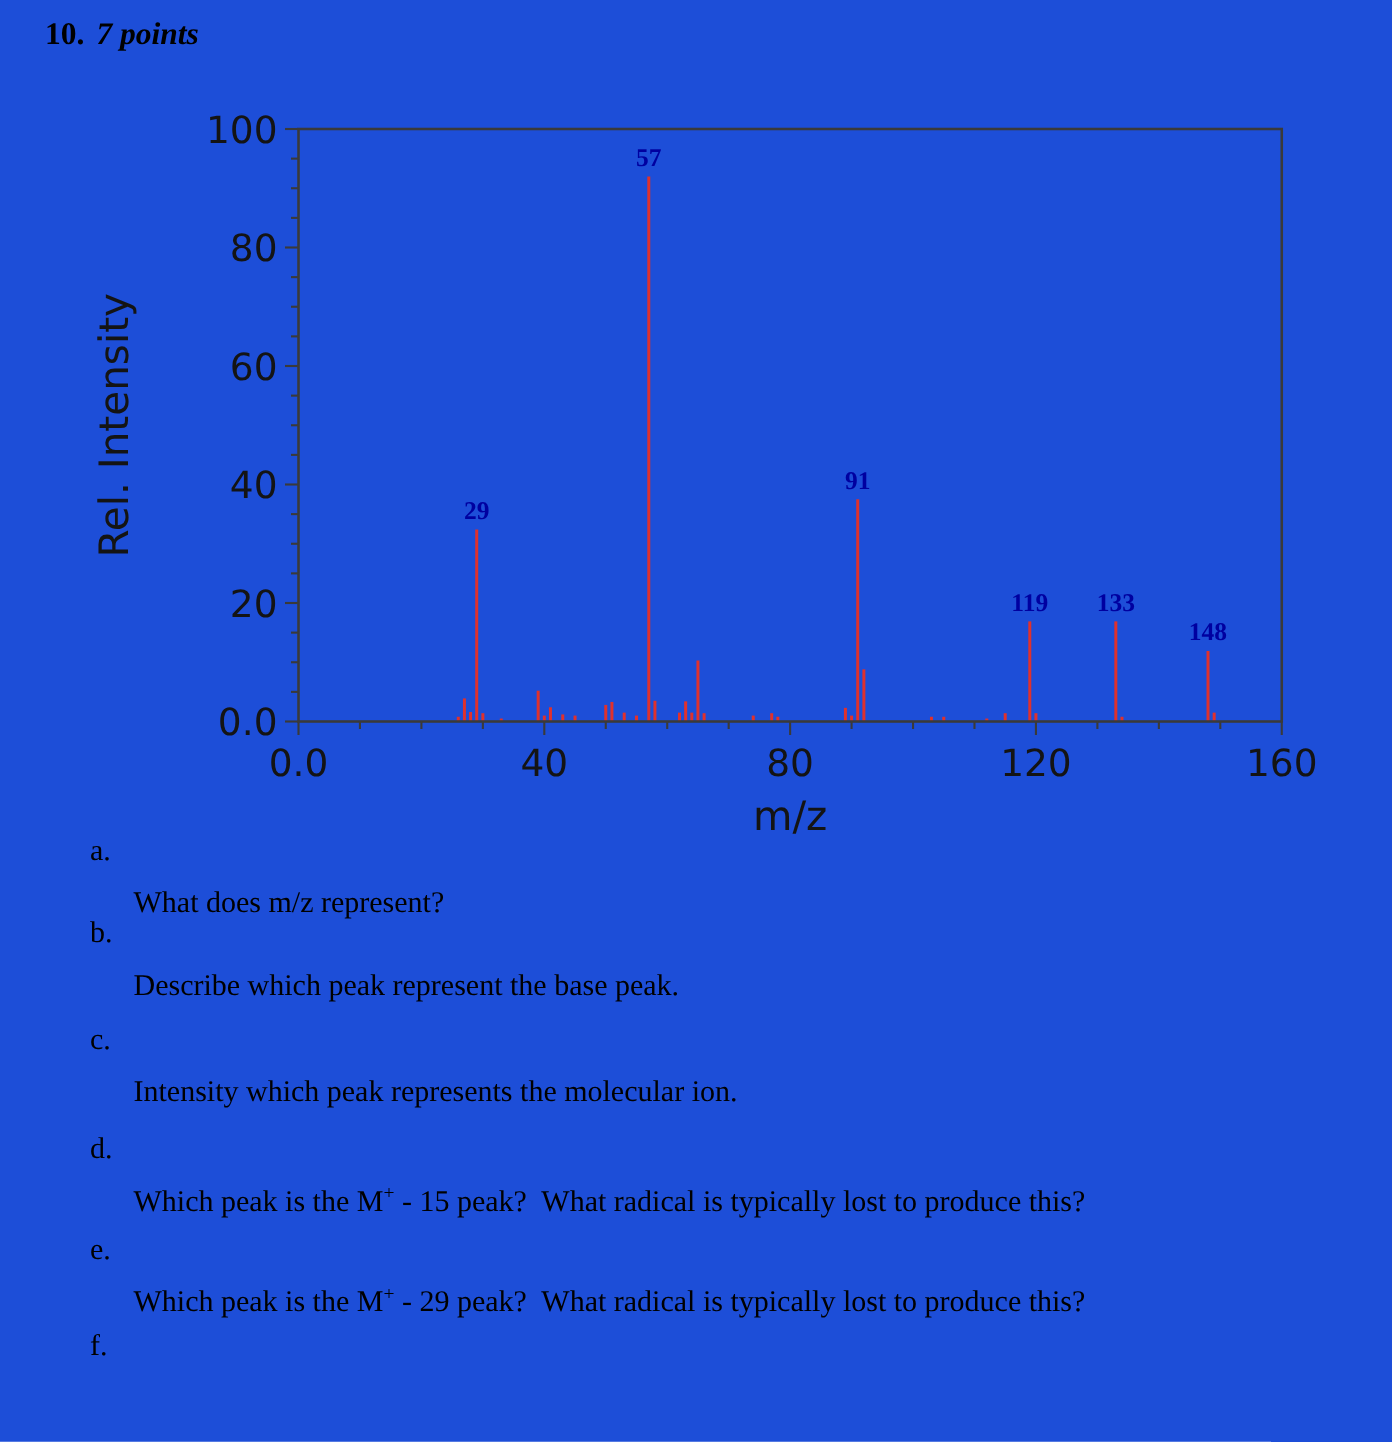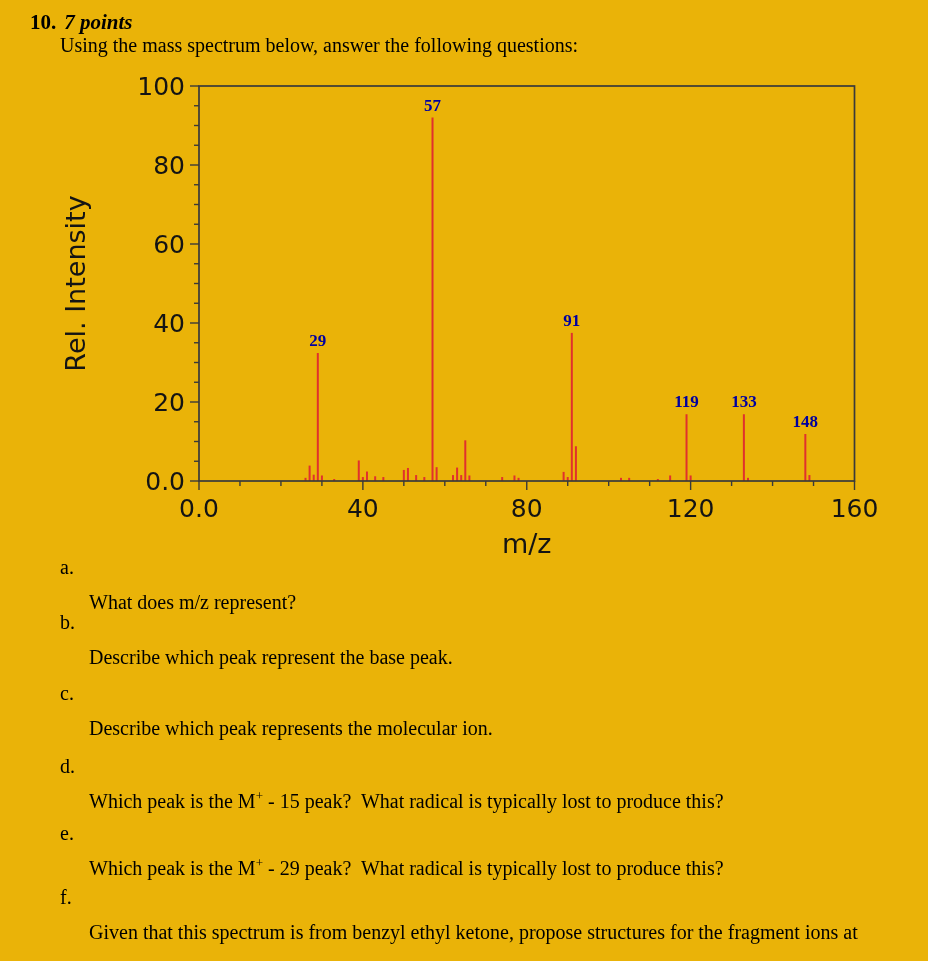--- a/index.html
+++ b/index.html
@@ -1,20 +1,20 @@
 <!DOCTYPE html>
 <html><head>
 <meta charset="utf-8">
 <style>
   html,body{margin:0;padding:0;}
   body{
     width:928px;height:961px;position:relative;background:#ffffff;
     font-family:"Liberation Serif", serif;color:#000;overflow:hidden;
   }
-  .page{position:absolute;inset:0;background:#eab308;}
+  .page{position:absolute;inset:0;background:#1d4ed8;}
   .header{position:absolute;left:30px;top:10px;font-size:21px;font-weight:bold;white-space:nowrap;}
   .qnum{font-weight:bold;}
   .qpoints{font-style:italic;margin-left:8px;}
   .instruction{position:absolute;left:60px;top:34px;font-size:20px;white-space:nowrap;}
   svg.chart{position:absolute;left:0;top:70px;}
   .tick-label{font-family:"DejaVu Sans", sans-serif;font-size:25px;fill:#141414;}
   .axis-title{font-family:"DejaVu Sans", sans-serif;font-size:27px;fill:#141414;}
   .peak-label{font-family:"Liberation Serif", serif;font-size:17px;font-weight:bold;}
   .q{position:absolute;left:60px;display:flex;font-size:20px;line-height:23px;}
   .q-letter{width:29px;flex:none;}
@@ -23,21 +23,20 @@
 </style>
 </head>
 <body>
 
 <div class="page">
 
   <div class="header">
     <span class="qnum">10.</span><span class="qpoints">7 points</span>
   </div>
 
-  <div class="instruction">Using the mass spectrum below, answer the following questions:</div>
 
   <svg class="chart" width="928" height="500" viewBox="0 0 928 500">
       <g>
         <line x1="305.51875" x2="305.51875" y1="411" y2="407.84" stroke="#e0312d" stroke-width="2"></line>
         <line x1="309.615625" x2="309.615625" y1="411" y2="395.595" stroke="#e0312d" stroke-width="2"></line>
         <line x1="313.7125" x2="313.7125" y1="411" y2="404.68" stroke="#e0312d" stroke-width="2"></line>
         <line x1="317.809375" x2="317.809375" y1="411" y2="283.02" stroke="#e0312d" stroke-width="2"></line>
         <line x1="321.90625" x2="321.90625" y1="411" y2="405.47" stroke="#e0312d" stroke-width="2"></line>
         <line x1="334.196875" x2="334.196875" y1="411" y2="409.025" stroke="#e0312d" stroke-width="2"></line>
         <line x1="358.778125" x2="358.778125" y1="411" y2="390.46" stroke="#e0312d" stroke-width="2"></line>
@@ -149,36 +148,35 @@
       </div>
       <div class="q" style="top: 611px;">
         <span class="q-letter">b.</span>
         <div class="q-body">
           <div>Describe which peak represent the base peak.</div>
         </div>
       </div>
       <div class="q" style="top: 682px;">
         <span class="q-letter">c.</span>
         <div class="q-body">
-          <div>Describe which peak represents the molecular ion.</div>
+          <div>Intensity which peak represents the molecular ion.</div>
         </div>
       </div>
       <div class="q" style="top: 755px;">
         <span class="q-letter">d.</span>
         <div class="q-body">
           <div>Which peak is the M<sup>+</sup> - 15 peak?&nbsp; What radical is typically lost to produce this?</div>
         </div>
       </div>
       <div class="q" style="top: 822px;">
         <span class="q-letter">e.</span>
         <div class="q-body">
           <div>Which peak is the M<sup>+</sup> - 29 peak?&nbsp; What radical is typically lost to produce this?</div>
         </div>
       </div>
       <div class="q" style="top: 886px;">
         <span class="q-letter">f.</span>
         <div class="q-body">
-          <div>Given that this spectrum is from benzyl ethyl ketone, propose structures for the fragment ions at</div>
         </div>
       </div>
     </div>
 
 </div>
 
 </body></html>

